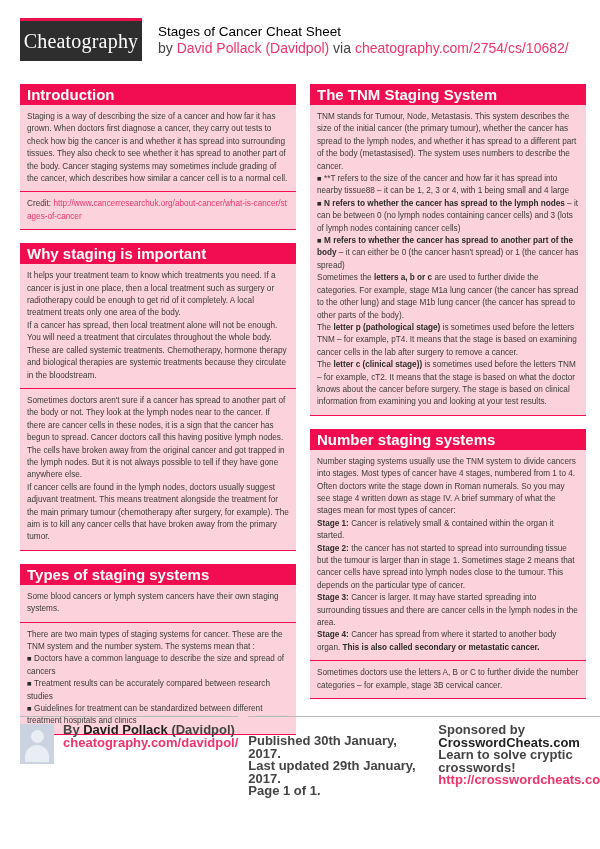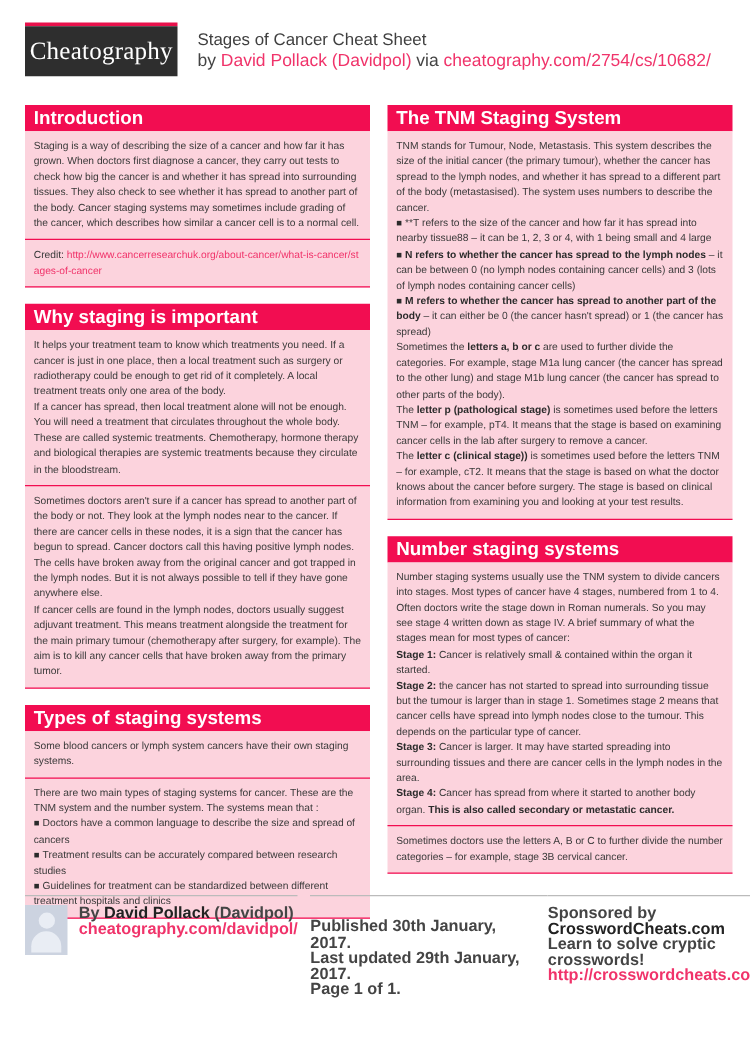--- a/index.html
+++ b/index.html
@@ -21,21 +21,21 @@
   .header { display: flex; align-items: flex-start; height: 54px; margin-bottom: 12px; }
   .logo-wrap { width: 122px; flex: 0 0 122px; margin-right: 16px; }
   .logo-bar { height: 3px; background: #e8114b; width: 122px; }
   .logo-box {
     background: #2e2e2e; color: #ffffff;
     height: 40px; display: flex; align-items: center; justify-content: center;
     font-family: "Liberation Serif", serif; font-size: 20px; letter-spacing: .2px;
   }
   .title-block { padding-top: 6px; }
   .sheet-title {
-    color: #404040; font-size: 13.5px; font-weight: normal;
+    color: #000000; font-size: 13.5px; font-weight: normal;
     line-height: 16px; margin: 0 0 2px 0;
   }
   .byline { font-size: 14px; color: #444444; line-height: 13px; }
   .byline a, .link { color: #f0336a; text-decoration: none; }
 
   
   .columns { display: flex; gap: 14px; }
   .col { width: 276px; flex: 0 0 276px; }
 
   

